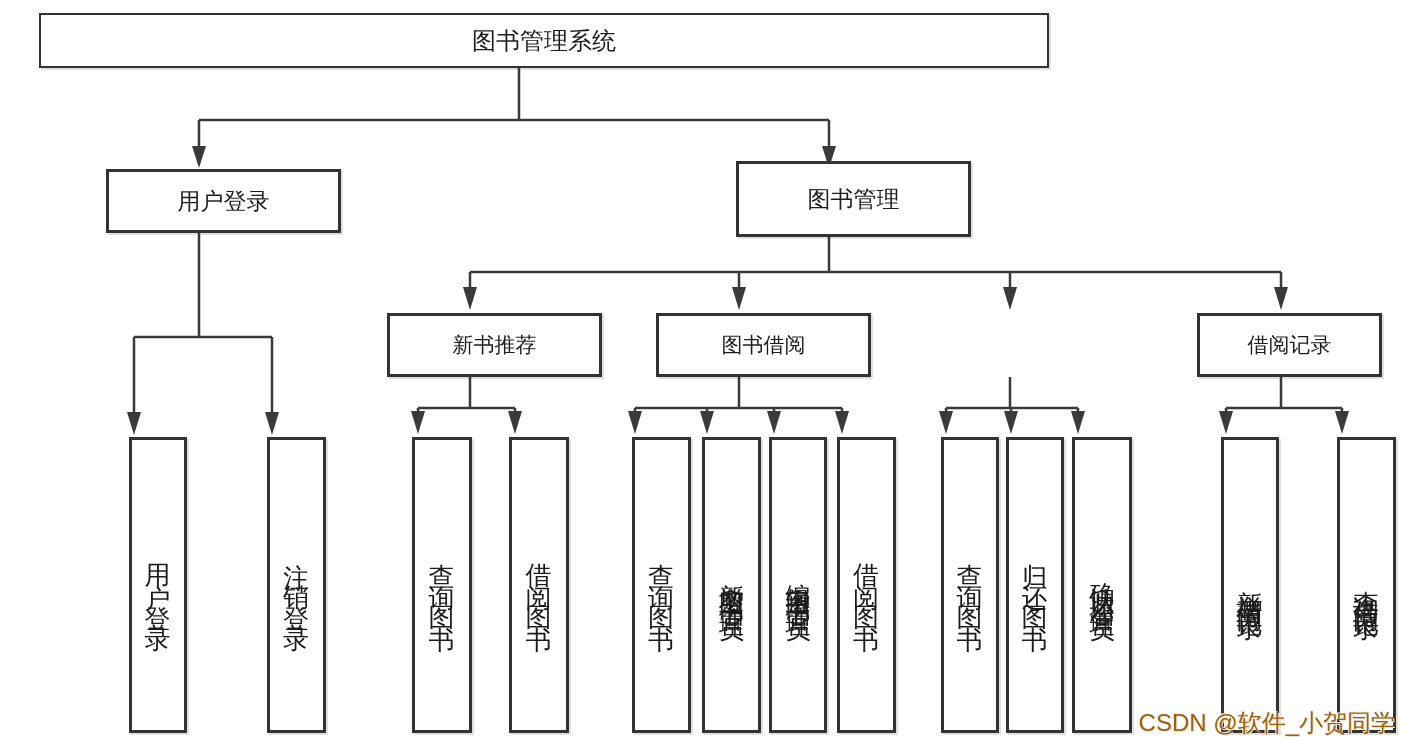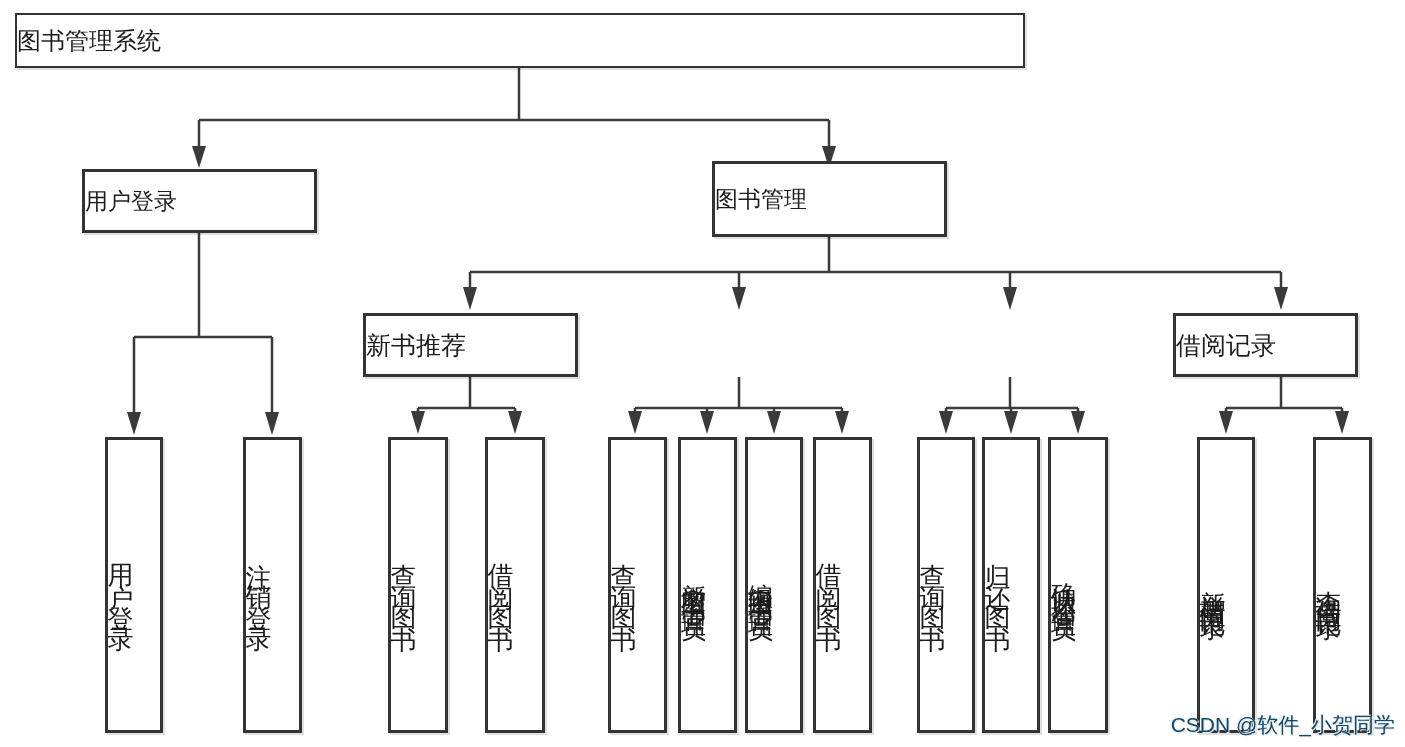--- a/index.html
+++ b/index.html
@@ -10,42 +10,43 @@
     overflow:hidden;
     font-family:"Liberation Sans","DejaVu Sans",sans-serif;
     color:#1c1c1c;
   }
   #wires{position:absolute;left:0;top:0;width:1405px;height:747px;}
   .box{
     position:absolute;
     box-sizing:border-box;
     background:#ffffff;
     border:3px solid #333333;
-    display:flex;align-items:center;
+    display:flex;align-items:center;justify-content:center;
     box-shadow:2px 2px 0 rgba(0,0,0,0.12);
+    margin-left:24px;
   }
   .box.thin{border-width:2px;}
   .hlabel{white-space:nowrap;}
   .f24{font-size:24px;}
   .f23{font-size:23px;}
-  .f21{font-size:25px;}
+  .f21{font-size:21px;}
   .vlabel{
     writing-mode:vertical-rl;
     text-orientation:mixed;
     font-size:26px;
     line-height:1;
   }
   .ls-short{letter-spacing:21px;}
   .ls-med{letter-spacing:5px;}
   .ls-long{letter-spacing:5px;font-size:25px;}
   .watermark{
     position:absolute;
     right:10px;bottom:8px;
-    font-size:21px;
-    color:#0c4a6e;
+    font-size:24px;
+    color:#a16207;
     text-shadow:1px 1px 0 #e3e3e3,-1px -1px 0 #f2f2f2;
     white-space:nowrap;
   }
 </style>
 </head>
 <body>
 
 <div id="stage">
 
   <svg id="wires" viewBox="0 0 1405 747" xmlns="http://www.w3.org/2000/svg">
@@ -95,20 +96,23 @@
   <div class="box" style="left:82px;top:169px;width:235px;height:64px">
     <span class="hlabel f23">用户登录</span>
   </div>
   <div class="box" style="left:712px;top:161px;width:235px;height:76px">
     <span class="hlabel f23">图书管理</span>
   </div>
 
   <div class="box" style="left:363px;top:313px;width:215px;height:64px">
     <span class="hlabel f21">新书推荐</span>
   </div>
+  <div class="box" style="left:632px;top:313px;width:215px;height:64px">
+    <span class="hlabel f21">图书借阅</span>
+  </div>
   <div class="box" style="left:1173px;top:313px;width:185px;height:64px">
     <span class="hlabel f21">借阅记录</span>
   </div>
 
   <div class="box" style="left:105px;top:437px;width:58px;height:296px">
     <span class="vlabel ls-short">用户登录</span>
   </div>
   <div class="box" style="left:243px;top:437px;width:59px;height:296px">
     <span class="vlabel ls-short">注销登录</span>
   </div>

